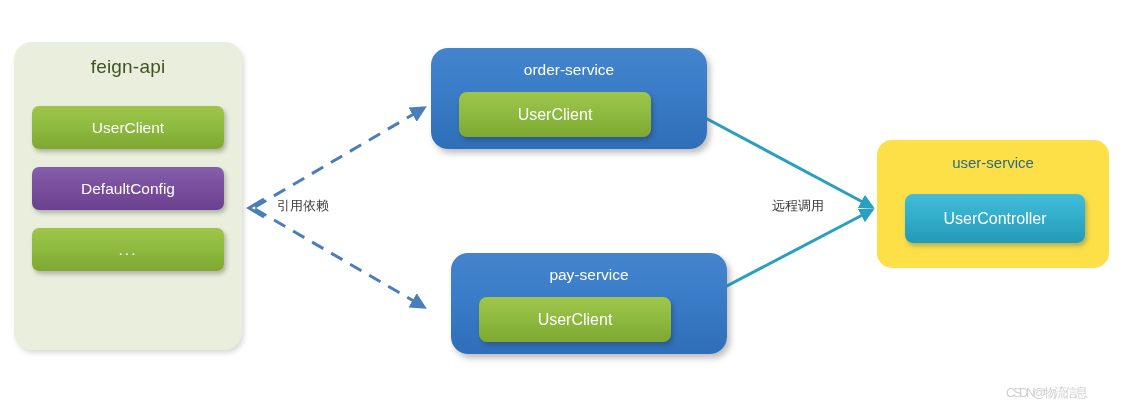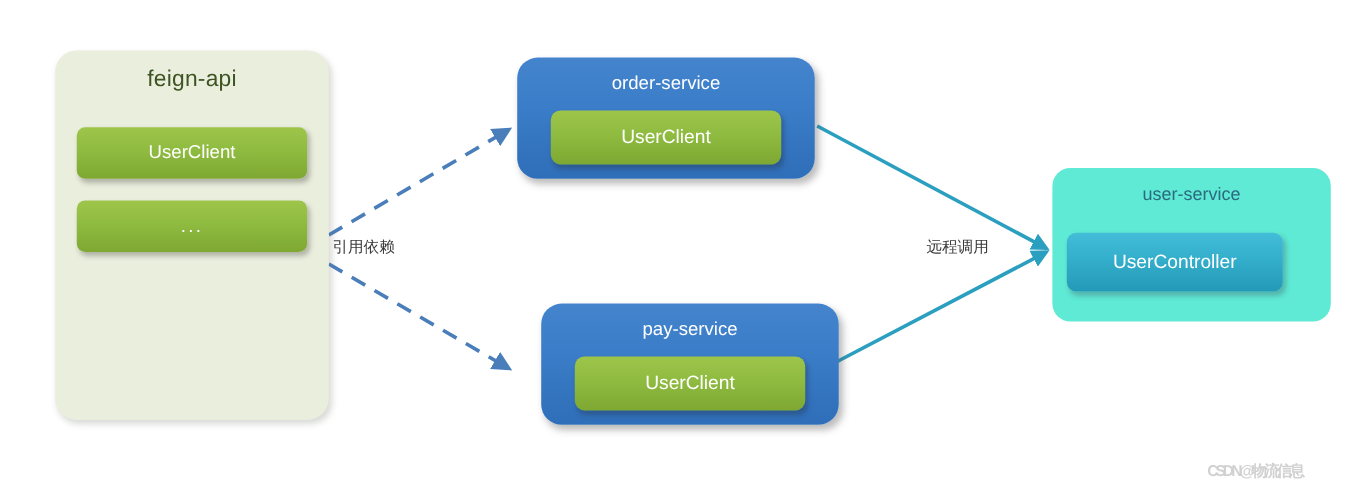--- a/index.html
+++ b/index.html
@@ -29,21 +29,20 @@
   
   .feign-panel {
     position: absolute;
     left: 14px;
     top: 42px;
     width: 228px;
     height: 308px;
     background: #eaeedd;
     border-radius: 18px;
     box-shadow: 2px 3px 5px rgba(120,120,110,0.28);
-    margin-left: 32px;
   }
   .feign-title {
     position: absolute;
     left: 0;
     top: 14px;
     width: 100%;
     text-align: center;
     font-size: 19px;
     color: #3f5423;
     letter-spacing: 0.2px;
@@ -80,20 +79,21 @@
   }
 
   
   .svc {
     position: absolute;
     width: 248px;
     height: 101px;
     border-radius: 17px;
     background: linear-gradient(180deg, #4484cd 0%, #3b7dc8 40%, #2f6eb8 100%);
     box-shadow: 3px 4px 6px rgba(80,80,80,0.38);
+    padding-left: 28px;
   }
   #svc-order { left: 431px; top: 48px; }
   #svc-pay   { left: 431px; top: 253px; margin-left: 20px; }
   .svc-title {
     position: absolute;
     left: 0;
     top: 13px;
     width: 100%;
     text-align: center;
     color: #ffffff;
@@ -116,34 +116,34 @@
   }
 
   
   .user-panel {
     position: absolute;
     left: 877px;
     top: 140px;
     width: 232px;
     height: 128px;
     border-radius: 15px;
-    background: #5eead4;
+    background: #fde047;
   }
   .user-title {
     position: absolute;
     left: 0;
     top: 14px;
     width: 100%;
     text-align: center;
     font-size: 15px;
     color: #2b6b80;
   }
   .user-inner {
     position: absolute;
-    left: 12px;
+    left: 28px;
     top: 54px;
     width: 180px;
     height: 49px;
     border-radius: 8px;
     background: linear-gradient(180deg, #43bdd8 0%, #33aecb 45%, #2499b8 100%);
     color: #ffffff;
     font-size: 16px;
     display: flex;
     align-items: center;
     justify-content: center;
@@ -163,21 +163,20 @@
   
   .watermark {
     position: absolute;
     left: 1006px;
     top: 384px;
     font-size: 13px;
     color: #c9c9c9;
     letter-spacing: -2.5px;
     white-space: nowrap;
     opacity: 0.85;
-    font-weight: bold;
   }
 </style>
 </head>
 <body>
 
 <div id="canvas">
 
   <svg id="edges" viewBox="0 0 1124 414" xmlns="http://www.w3.org/2000/svg">
     <defs>
       <marker id="arrow-dashed" viewBox="0 0 10 10" refX="8" refY="5" markerWidth="5.5" markerHeight="5.5" orient="auto-start-reverse">
@@ -204,20 +203,21 @@
     <path d="M 681 105 L 872 207" fill="none" stroke="#2b9fc0" stroke-width="3" marker-end="url(#arrow-solid)"></path>
 
      user-service --&gt;
     <path d="M 681 310 L 872 210" fill="none" stroke="#2b9fc0" stroke-width="3" marker-end="url(#arrow-solid)"></path>
   </svg>
 
   <div class="feign-panel">
     <div class="feign-title">feign-api</div>
     <div class="comp-list">
       <div class="comp comp-green">UserClient</div>
+      <div class="comp comp-purple">DefaultConfig</div>
       <div class="comp comp-green comp-ellipsis">...</div>
     </div>
   </div>
 
   <div class="svc" id="svc-order">
     <div class="svc-title">order-service</div>
     <div class="svc-inner">UserClient</div>
   </div>
 
   <div class="svc" id="svc-pay">

